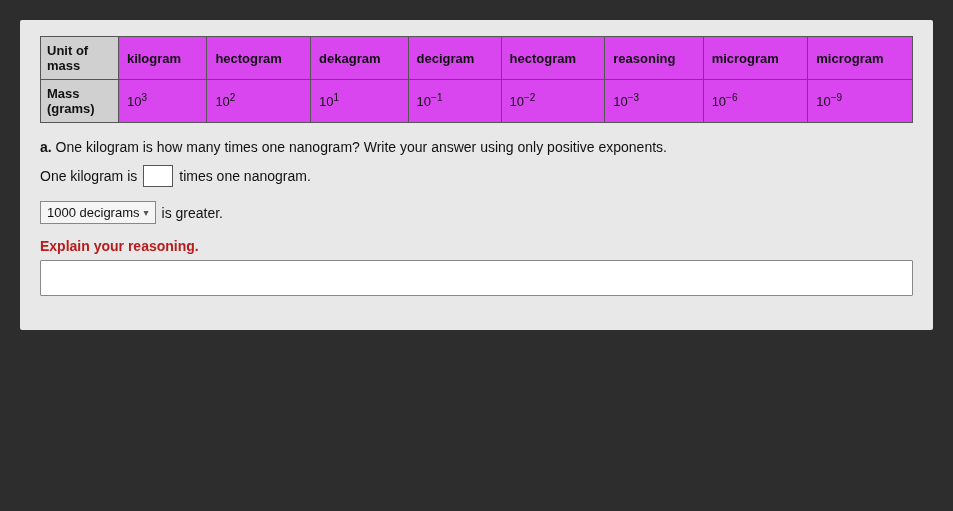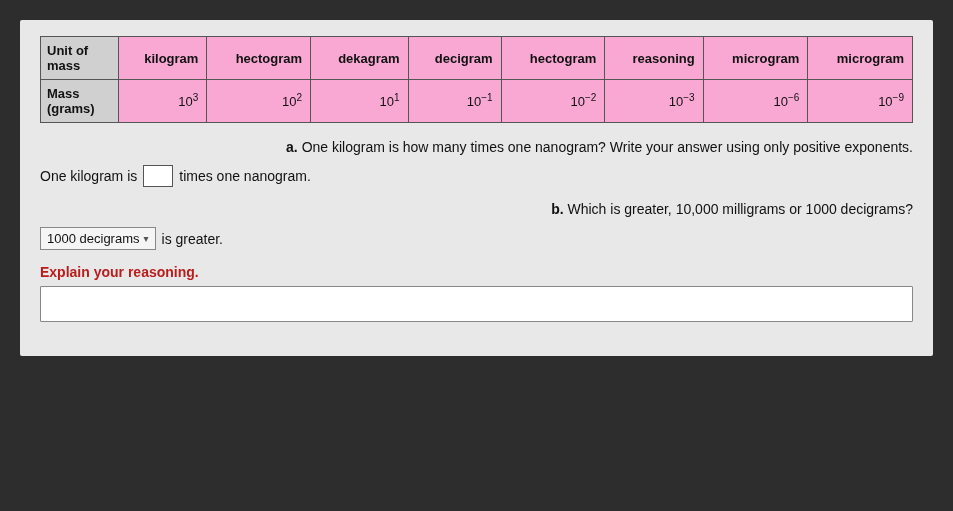--- a/index.html
+++ b/index.html
@@ -25,23 +25,23 @@
       width: 100%;
       border-collapse: collapse;
       margin-bottom: 16px;
       background: #e0e0e0;
     }
 
     .mass-table th,
     .mass-table td {
       border: 1.5px solid #555;
       padding: 6px 8px;
-      text-align: right;
+      text-align: left;
       font-size: 13px;
-      background-color: #f9a8d4;
+      background-color: #d946ef;
     }
 
     .mass-table .header-cell {
       font-weight: bold;
       text-align: left;
       vertical-align: middle;
       padding-left: 6px;
       background-color: #d0d0d0;
     }
 
@@ -50,21 +50,20 @@
     }
 
     
     .question-block {
       margin-bottom: 14px;
     }
 
     .question-text {
       font-size: 14px;
       color: #111;
-      text-align: right;
     }
 
     .answer-line {
       margin-top: 10px;
       font-size: 14px;
       display: flex;
       align-items: center;
       gap: 6px;
     }
 
@@ -150,24 +149,20 @@
       <span>One kilogram is how many times one nanogram? Write your answer using only positive exponents.</span>
     </div>
     <div class="answer-line">
       <span>One kilogram is</span>
       <span class="answer-box"></span>
       <span>times one nanogram.</span>
     </div>
   </div>
 
   <div class="question-block">
-    <div class="question-text">
-      <span><strong>b.</strong></span>
-      <span>Which is greater, 10,000 milligrams or 1000 decigrams?</span>
-    </div>
     <div class="answer-line">
       <span class="dropdown-answer">
         <span>1000 decigrams</span>
         <span class="dropdown-arrow">▾</span>
       </span>
       <span>is greater.</span>
     </div>
   </div>
 
   <div class="question-block">

